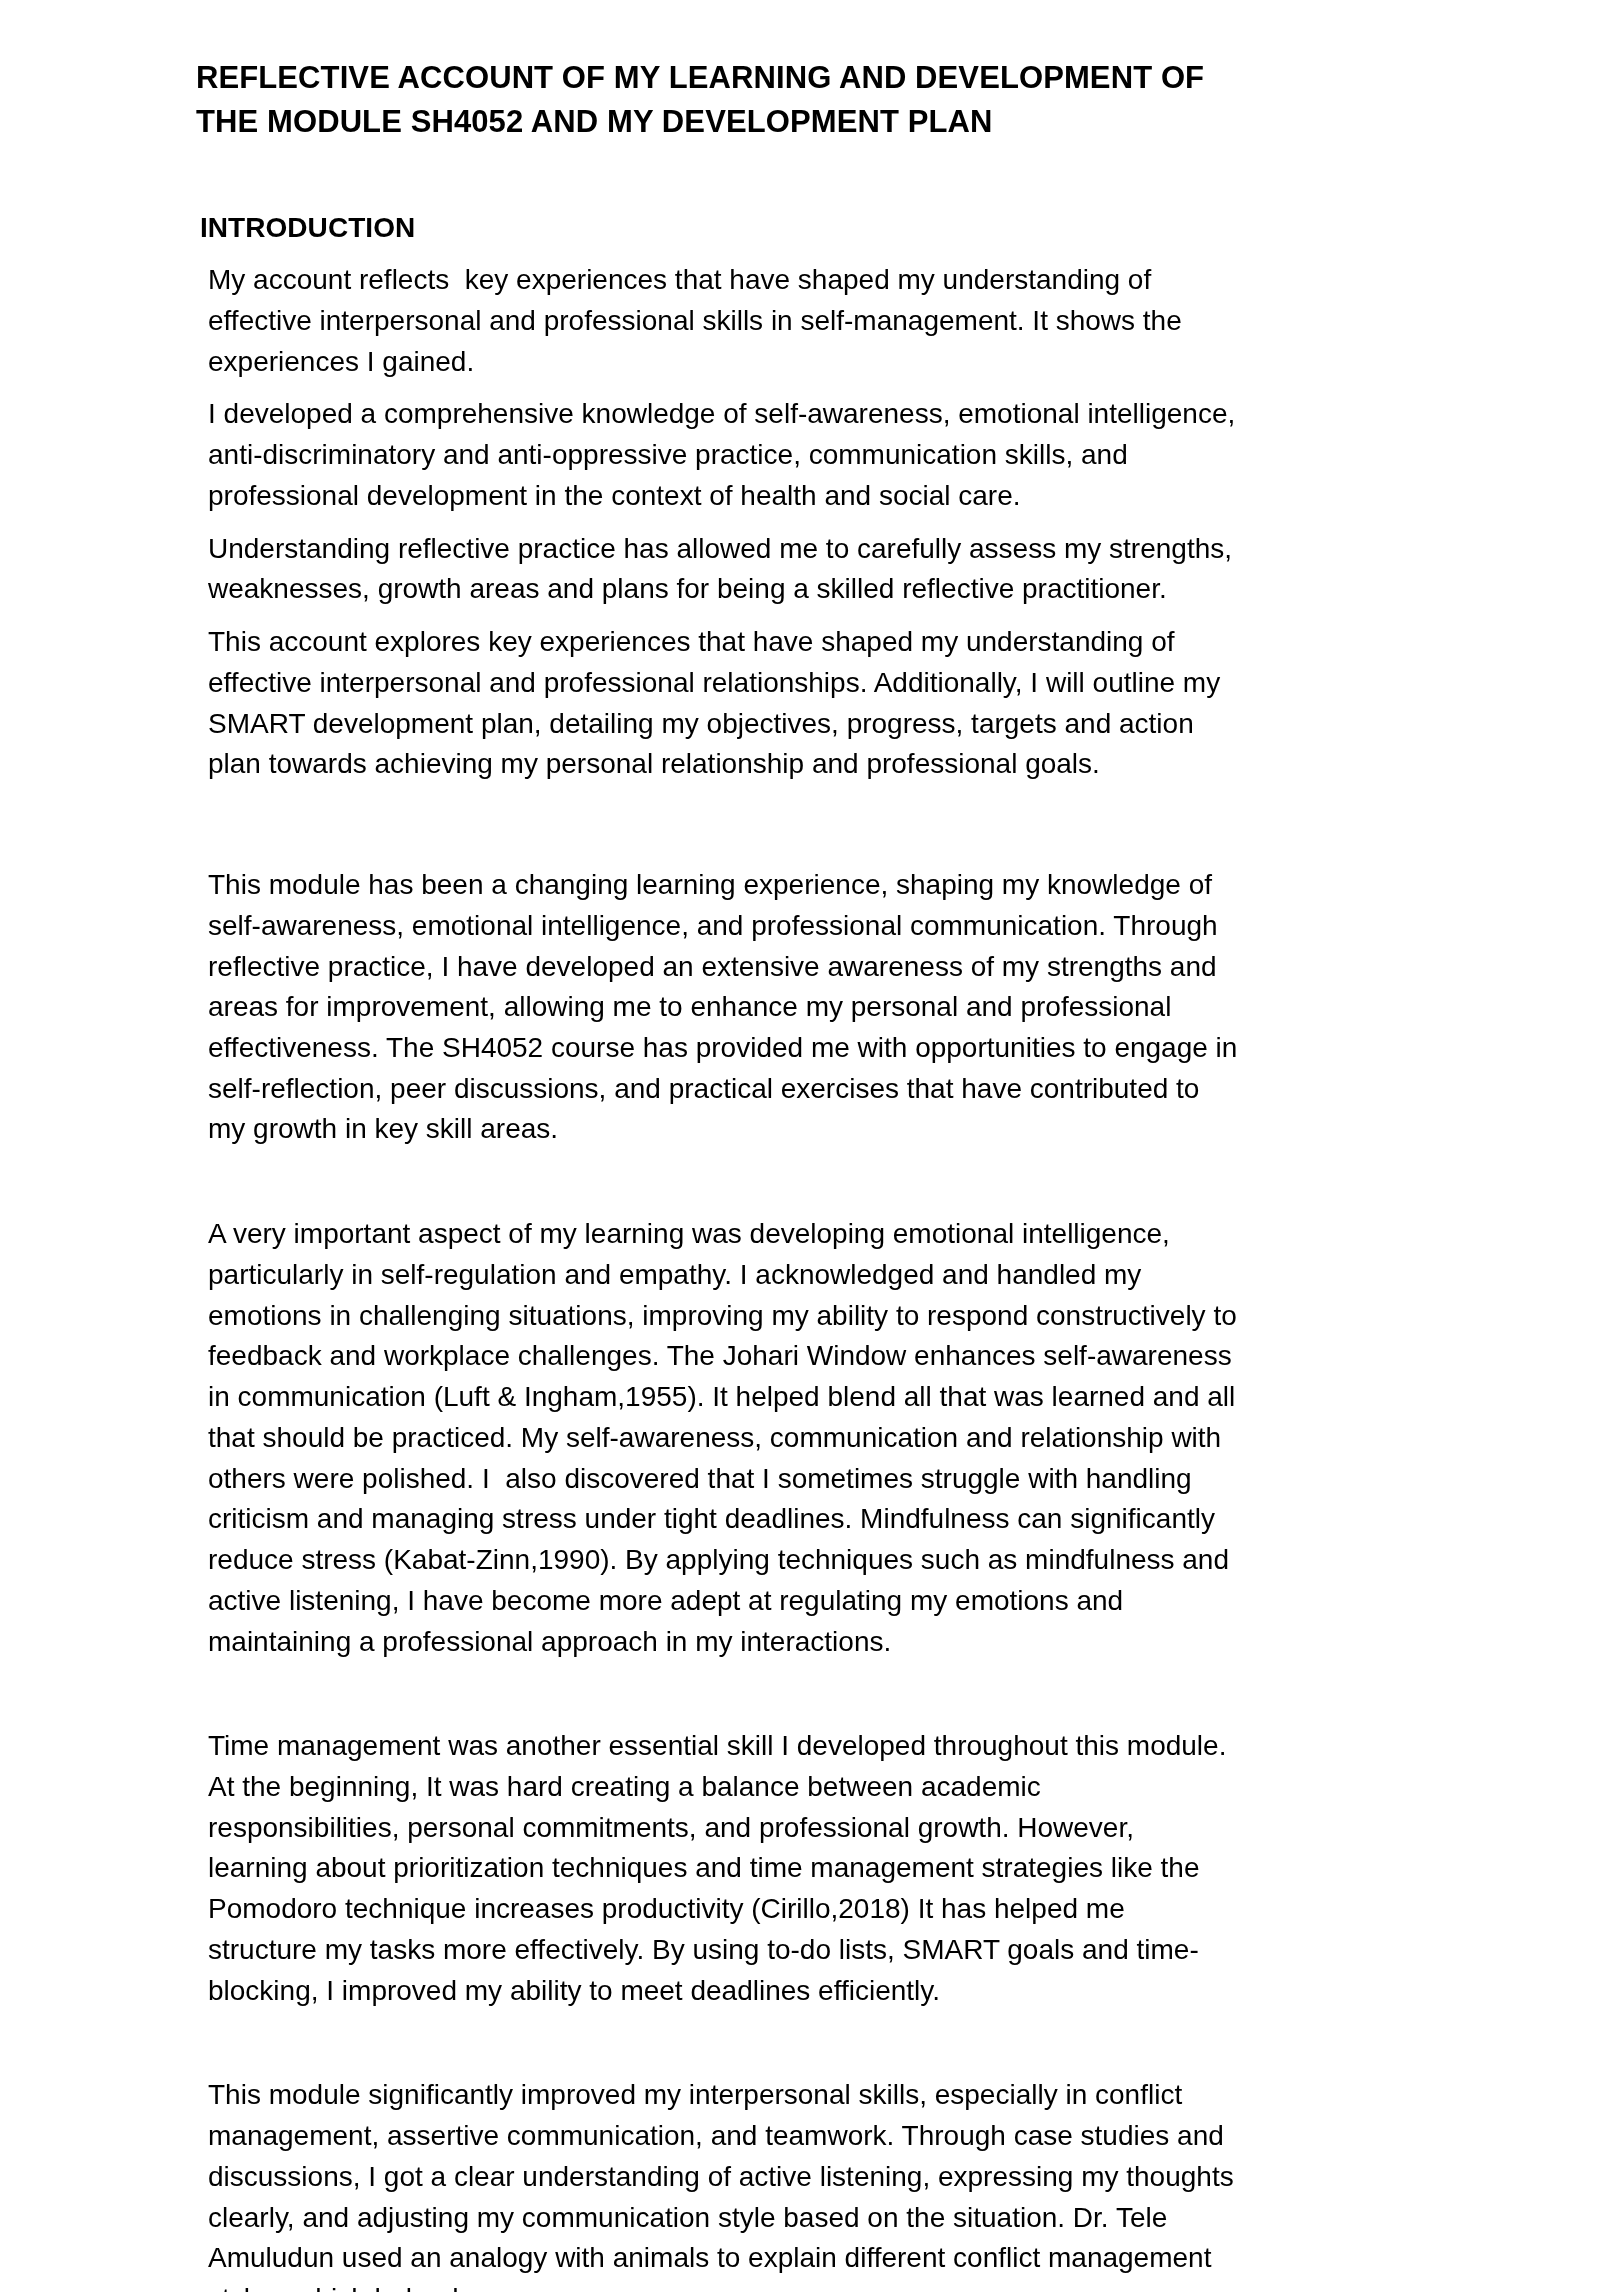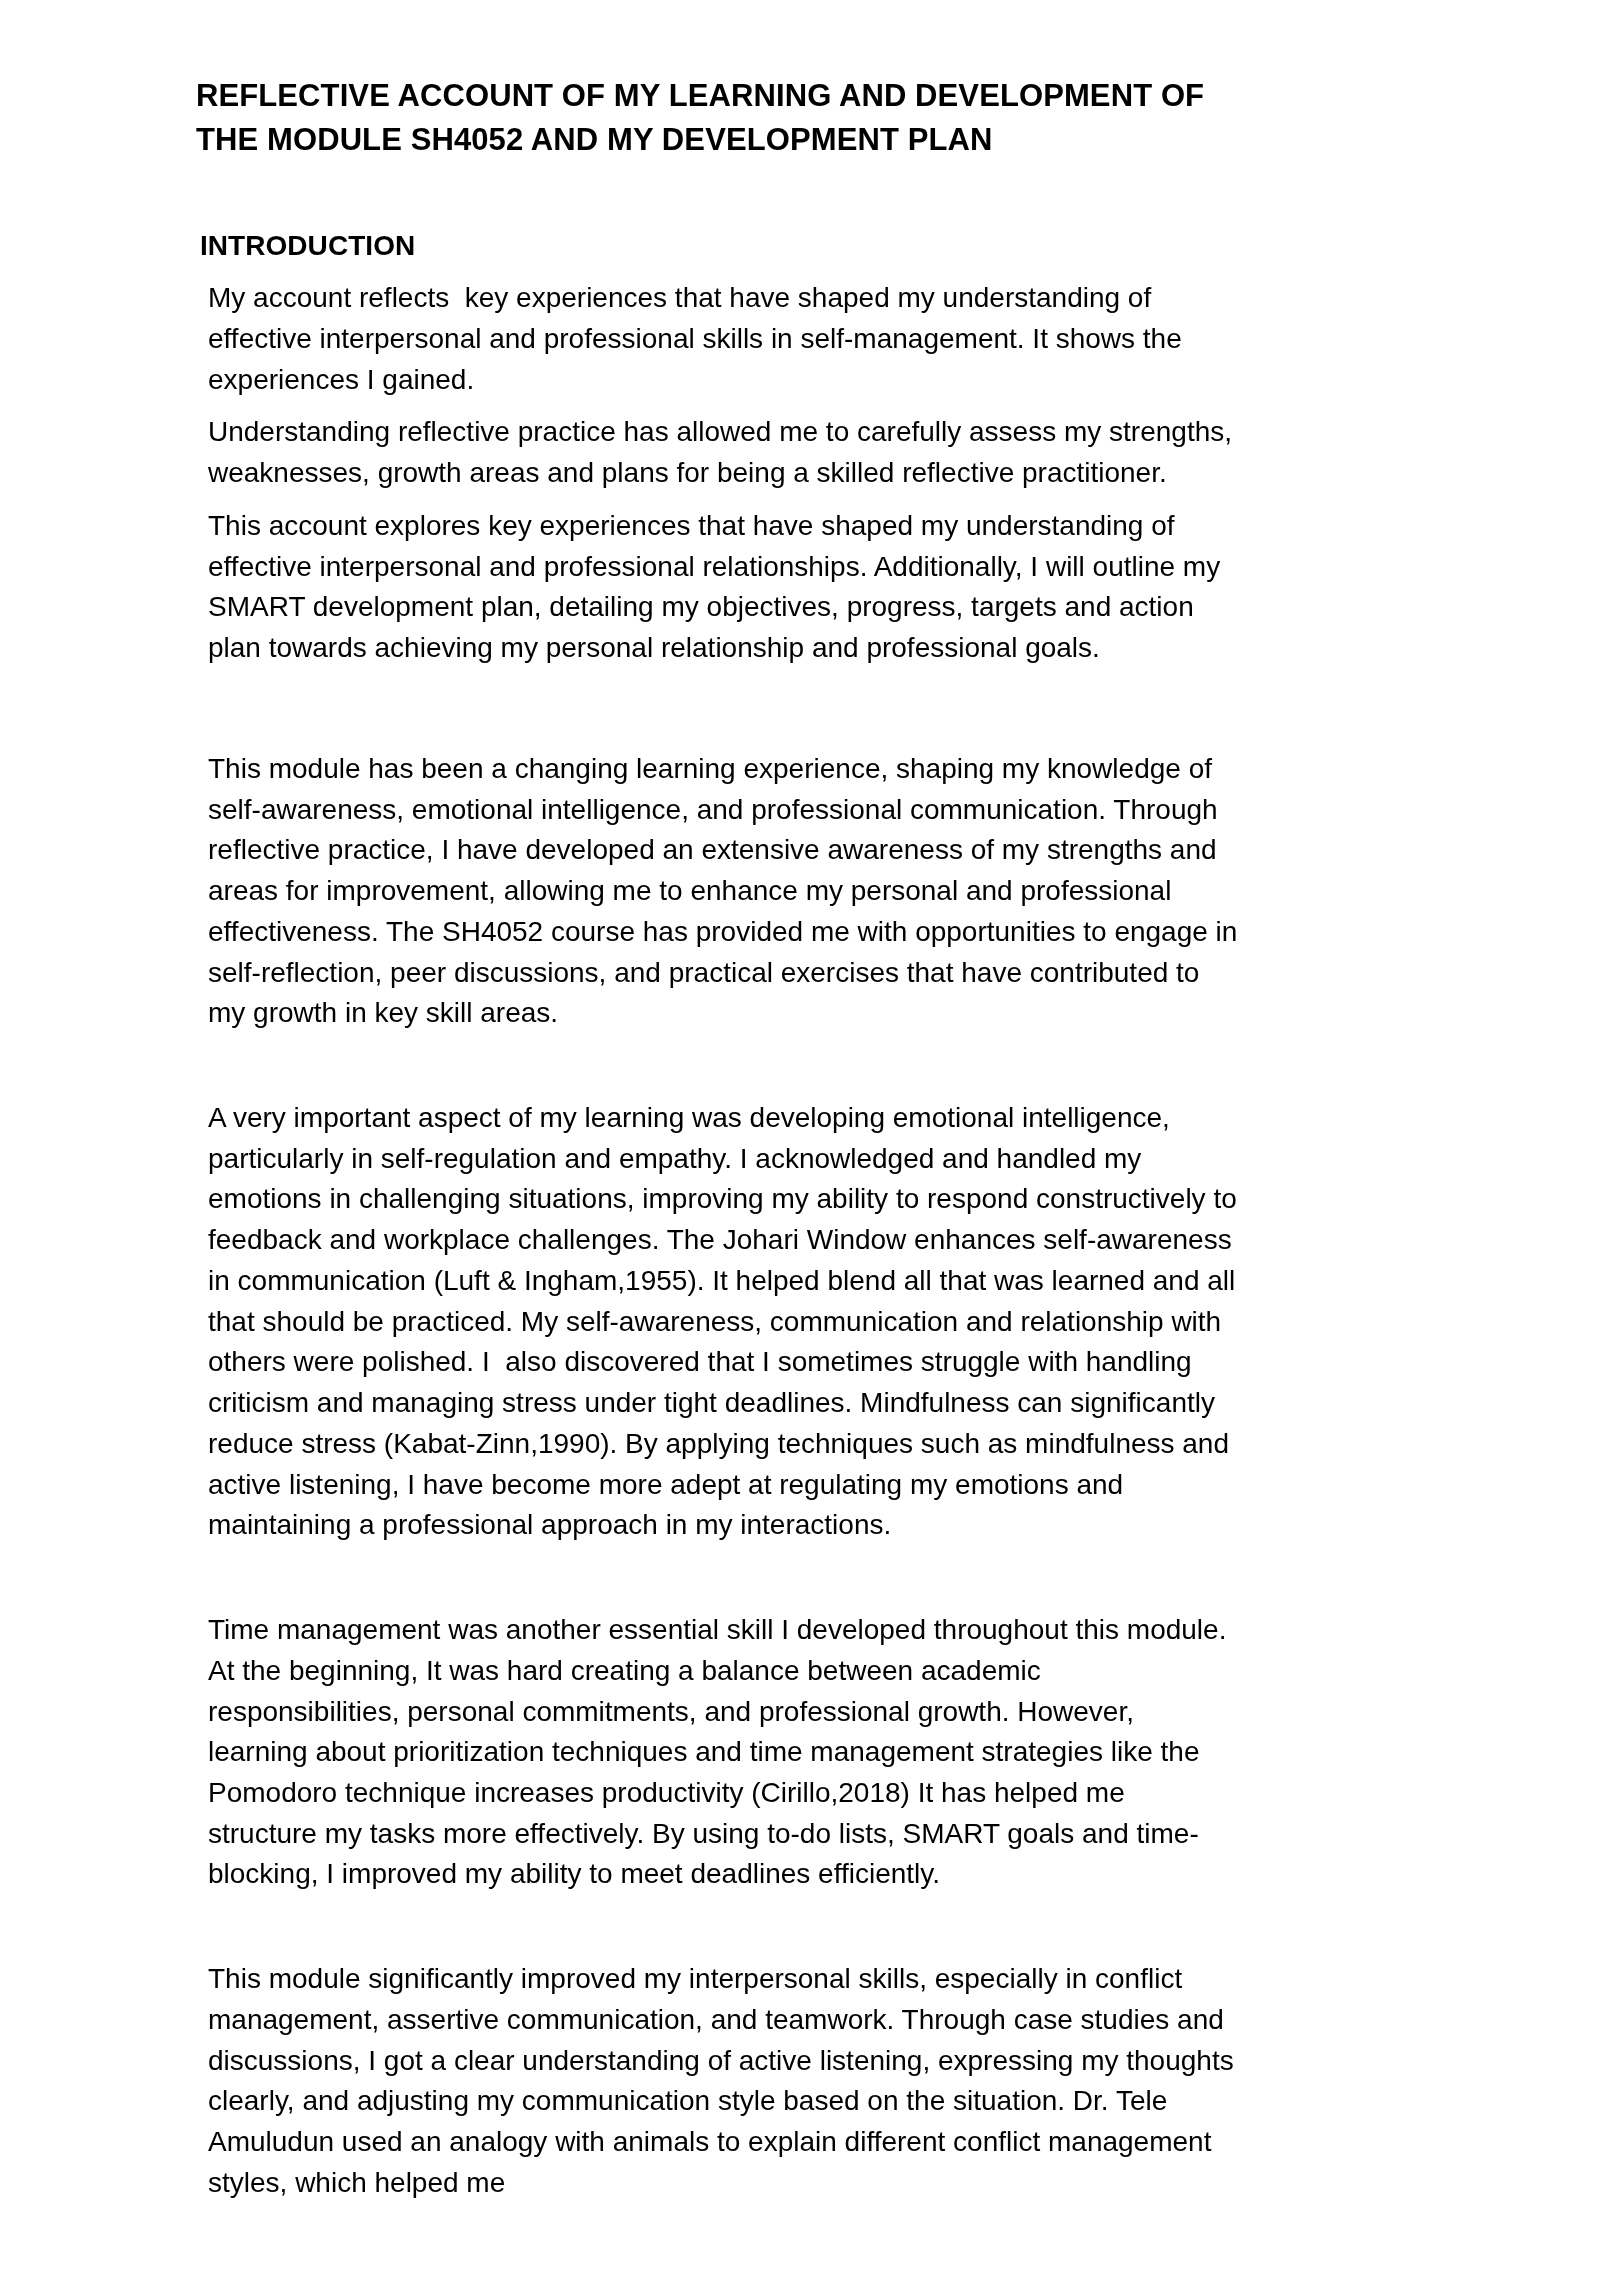--- a/index.html
+++ b/index.html
@@ -12,21 +12,21 @@
     height: 2293px;
     font-family: "Liberation Sans", sans-serif;
     color: #000000;
     -webkit-font-smoothing: antialiased;
   }
   .page {
     box-sizing: border-box;
     width: 1447px;
     height: 2293px;
     background: #ffffff;
-    padding: 74px 196px 0 196px;
+    padding: 56px 196px 0 196px;
     position: relative;
   }
   .doc-title {
     font-size: 31px;
     font-weight: bold;
     line-height: 1.43;
     letter-spacing: 0.1px;
     margin: 0 0 0 0;
     max-width: 1225px;
   }
@@ -55,20 +55,21 @@
 
 <div class="page">
 
   <h1 class="doc-title">REFLECTIVE ACCOUNT OF MY LEARNING AND DEVELOPMENT OF THE MODULE SH4052 AND MY DEVELOPMENT PLAN</h1>
 
   <div class="gap-title-to-intro"></div>
 
   <section>
     <h2 class="section-heading">INTRODUCTION</h2>
     <p class="body-para">My account reflects  key experiences that have shaped my understanding of effective interpersonal and professional skills in self-management. It shows the experiences I gained.</p>
+    <p class="body-para">I developed a comprehensive knowledge of self-awareness, emotional intelligence, anti-discriminatory and anti-oppressive practice, communication skills, and professional development in the context of health and social care.</p>
     <p class="body-para">Understanding reflective practice has allowed me to carefully assess my strengths, weaknesses, growth areas and plans for being a skilled reflective practitioner.</p>
     <p class="body-para">This account explores key experiences that have shaped my understanding of effective interpersonal and professional relationships. Additionally, I will outline my SMART development plan, detailing my objectives, progress, targets and action plan towards achieving my personal relationship and professional goals.</p>
   </section>
 
   <div class="gap-intro-to-summary"></div>
 
   <section>
     <p class="body-para">This module has been a changing learning experience, shaping my knowledge of self-awareness, emotional intelligence, and professional communication. Through reflective practice, I have developed an extensive awareness of my strengths and areas for improvement, allowing me to enhance my personal and professional effectiveness. The SH4052 course has provided me with opportunities to engage in self-reflection, peer discussions, and practical exercises that have contributed to my growth in key skill areas.</p>
     <div class="gap-para"></div>
     <p class="body-para">A very important aspect of my learning was developing emotional intelligence, particularly in self-regulation and empathy. I acknowledged and handled my emotions in challenging situations, improving my ability to respond constructively to feedback and workplace challenges. The Johari Window enhances self-awareness in communication (Luft &amp; Ingham,1955). It helped blend all that was learned and all that should be practiced. My self-awareness, communication and relationship with others were polished. I  also discovered that I sometimes struggle with handling criticism and managing stress under tight deadlines. Mindfulness can significantly reduce stress (Kabat-Zinn,1990). By applying techniques such as mindfulness and active listening, I have become more adept at regulating my emotions and maintaining a professional approach in my interactions.</p>

